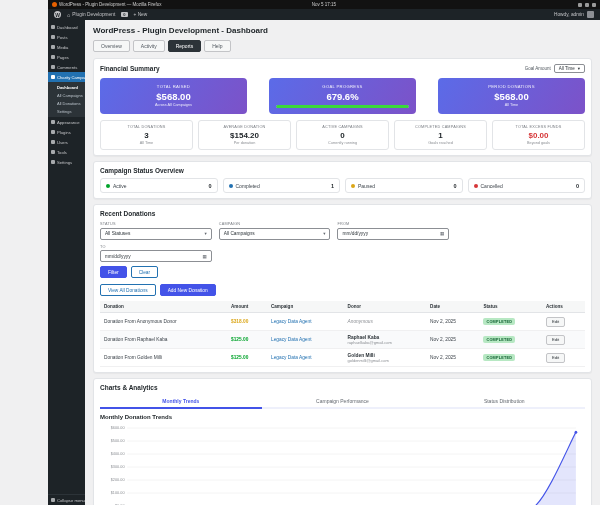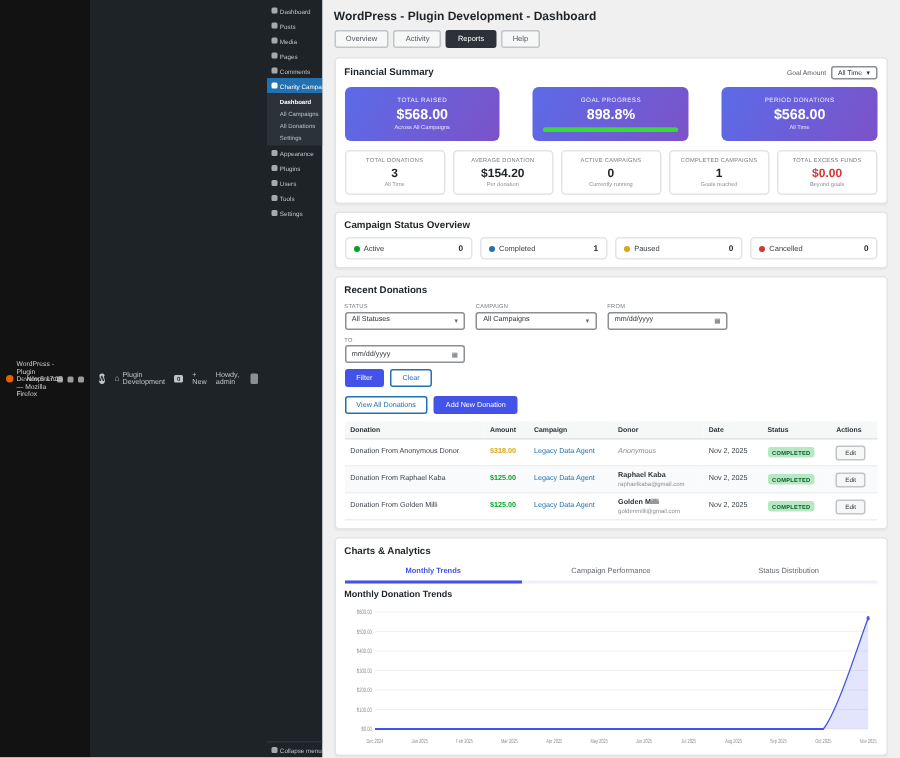--- a/index.html
+++ b/index.html
@@ -1,18 +1,18 @@
 <!DOCTYPE html>
 <html><head>
 <meta charset="utf-8">
 <style>
   * { margin:0; padding:0; box-sizing:border-box; }
   html,body { width:600px; height:505px; overflow:hidden; }
   body { font-family:"Liberation Sans", sans-serif; background:#f0f0f1; color:#1d2327; }
-  .screen { width:600px; height:505px; display:flex; flex-direction:row; }
+  .screen { width:600px; height:505px; display:flex; flex-direction:column;padding-left:48px; }
 
   
   .os-bar { flex:0 0 9px; background:#121212; color:#cfcfcf; display:flex; align-items:center;
             font-size:4.5px; padding:0 4px; position:relative; }
   .os-left { display:flex; align-items:center; gap:2px; min-width:0; }
   .ff-ico { width:5px; height:5px; border-radius:50%; background:#e66000; flex:none; }
   .os-clock { position:absolute; left:50%; transform:translateX(-50%); }
   .os-right { margin-left:auto; display:flex; gap:3px; }
   .tray-ico { width:4px; height:4px; background:#9a9a9a; border-radius:1px; }
 
@@ -242,21 +242,21 @@
         </div>
         <div class="grad-row" id="grad-row">
             <div class="gcard">
      <div class="gcard-label">Total Raised</div>
      <div class="gcard-value">$568.00</div>
 
      <div class="gcard-sub">Across All Campaigns</div>
    </div>
             <div class="gcard">
      <div class="gcard-label">Goal Progress</div>
-     <div class="gcard-value">898.8%</div>
+     <div class="gcard-value">679.6%</div>
      <div class="progress">
                 <div class="progress-fill" style="width:100%"></div>
               </div>
 
    </div>
             <div class="gcard">
      <div class="gcard-label">Period Donations</div>
      <div class="gcard-value">$568.00</div>
 
      <div class="gcard-sub">All Time</div>

